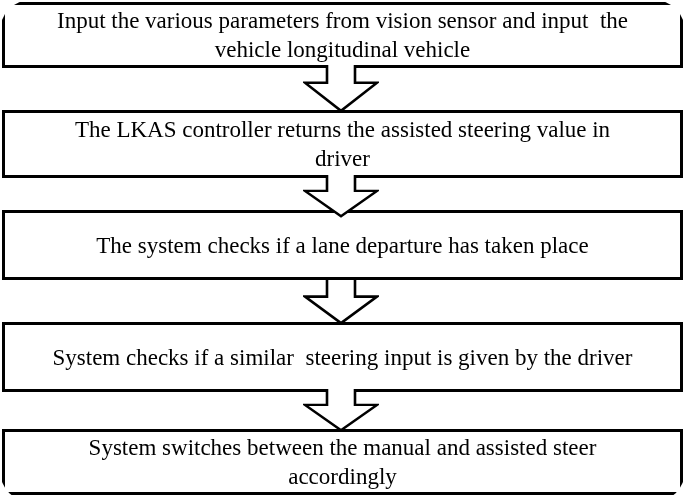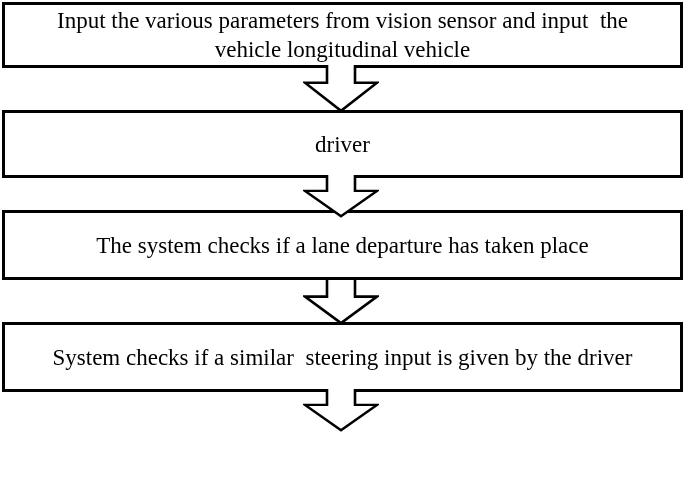--- a/index.html
+++ b/index.html
@@ -8,20 +8,21 @@
     background: #ffffff;
   }
   .figure {
     position: relative;
     width: 685px;
     height: 502px;
     background: #ffffff;
     font-family: "Liberation Serif", "DejaVu Serif", serif;
     color: #000000;
     overflow: hidden;
+    border-radius: 31px;
   }
   .step {
     position: absolute;
     left: 2px;
     width: 681px;
     box-sizing: border-box;
     border: 3px solid #000000;
     background: #ffffff;
     display: flex;
     flex-direction: column;
@@ -58,31 +59,36 @@
 <body>
 
 <div class="figure">
 
   <div class="step box1">
     <span class="line">Input the various parameters from vision sensor and input  the</span>
     <span class="line">vehicle longitudinal vehicle</span>
   </div>
 
   <div class="step box2">
+    <span class="line">The LKAS controller returns the assisted steering value in</span>
     <span class="line">driver</span>
   </div>
 
   <div class="step box3">
     <span class="line">The system checks if a lane departure has taken place</span>
   </div>
 
   <div class="step box4">
     <span class="line">System checks if a similar  steering input is given by the driver</span>
   </div>
 
+  <div class="step box5">
+    <span class="line">System switches between the manual and assisted steer</span>
+    <span class="line">accordingly</span>
+  </div>
 
   <div class="connector arr1">
     <svg viewBox="0 0 76 46" preserveAspectRatio="none" aria-hidden="true">
       <path d="M 24 0 L 24 17 L 2 17 L 38 44 L 74 17 L 52 17 L 52 0" fill="#ffffff" stroke="#000000" stroke-width="2.6" stroke-linejoin="miter"></path>
     </svg>
   </div>
 
   <div class="connector arr2">
     <svg viewBox="0 0 76 46" preserveAspectRatio="none" aria-hidden="true">
       <path d="M 24 0 L 24 17 L 2 17 L 38 44 L 74 17 L 52 17 L 52 0" fill="#ffffff" stroke="#000000" stroke-width="2.6" stroke-linejoin="miter"></path>

